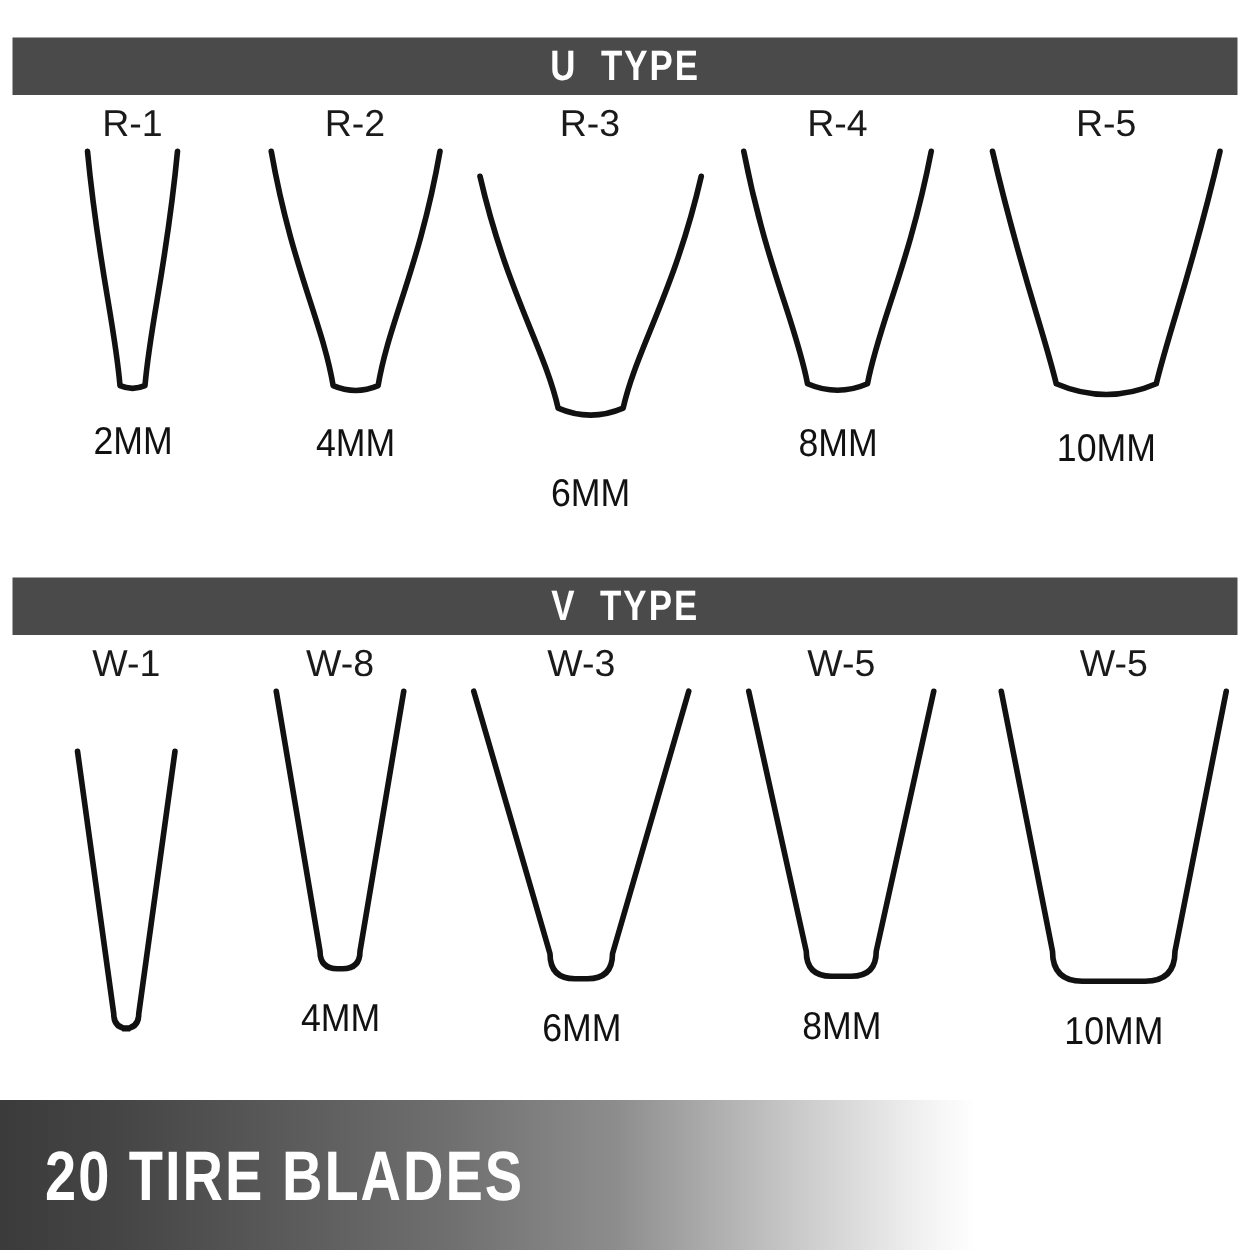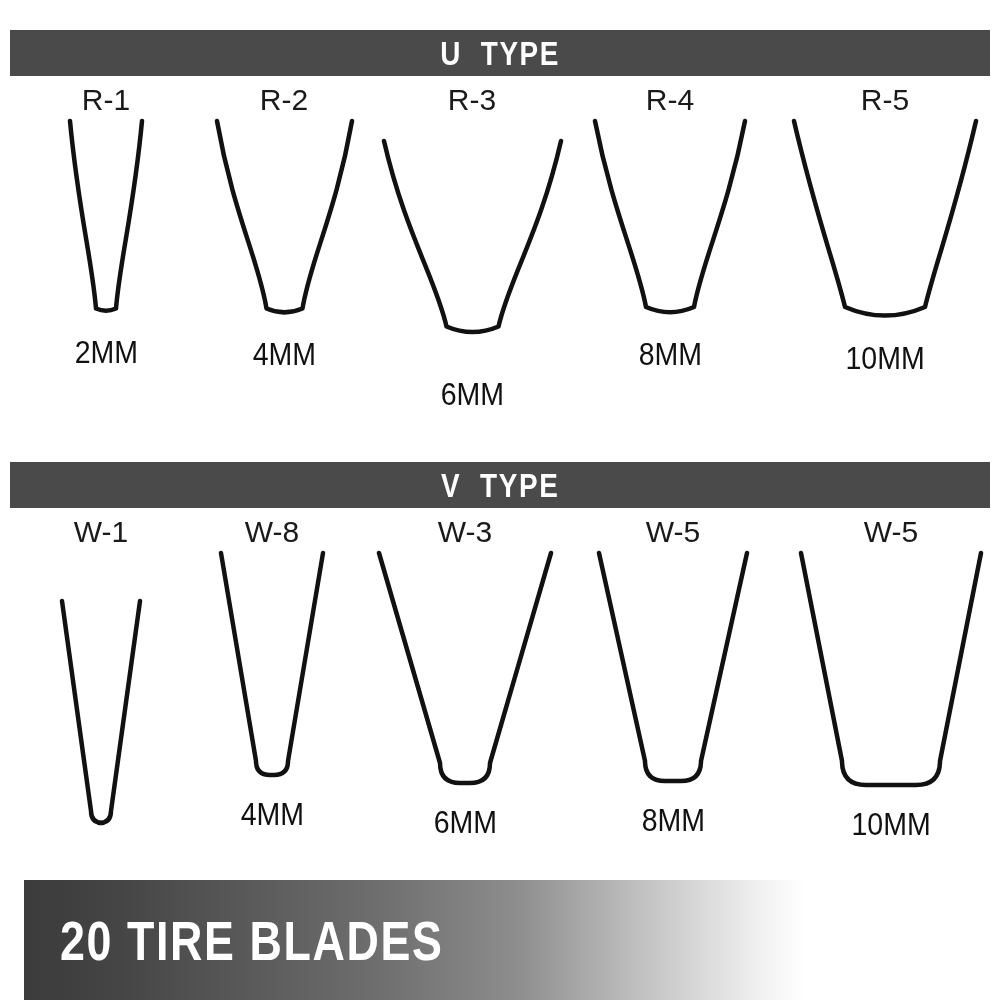--- a/index.html
+++ b/index.html
@@ -106,21 +106,20 @@
     background: linear-gradient(to right,
                 #3b3b3b 0%,
                 #454545 12%,
                 #6f6f6f 45%,
                 #8d8d8d 62%,
                 #c9c9c9 80%,
                 #f2f2f2 93%,
                 #ffffff 98%);
     display: flex;
     align-items: center;
-    margin-left: 24px;
   }
   .banner-text {
     margin-left: 36px;
     color: #ffffff;
     font-family: "Liberation Sans Narrow", "Liberation Sans", sans-serif;
     font-weight: bold;
     font-size: 56px;
     letter-spacing: 2px;
     transform: scaleX(0.80);
     transform-origin: left center;

